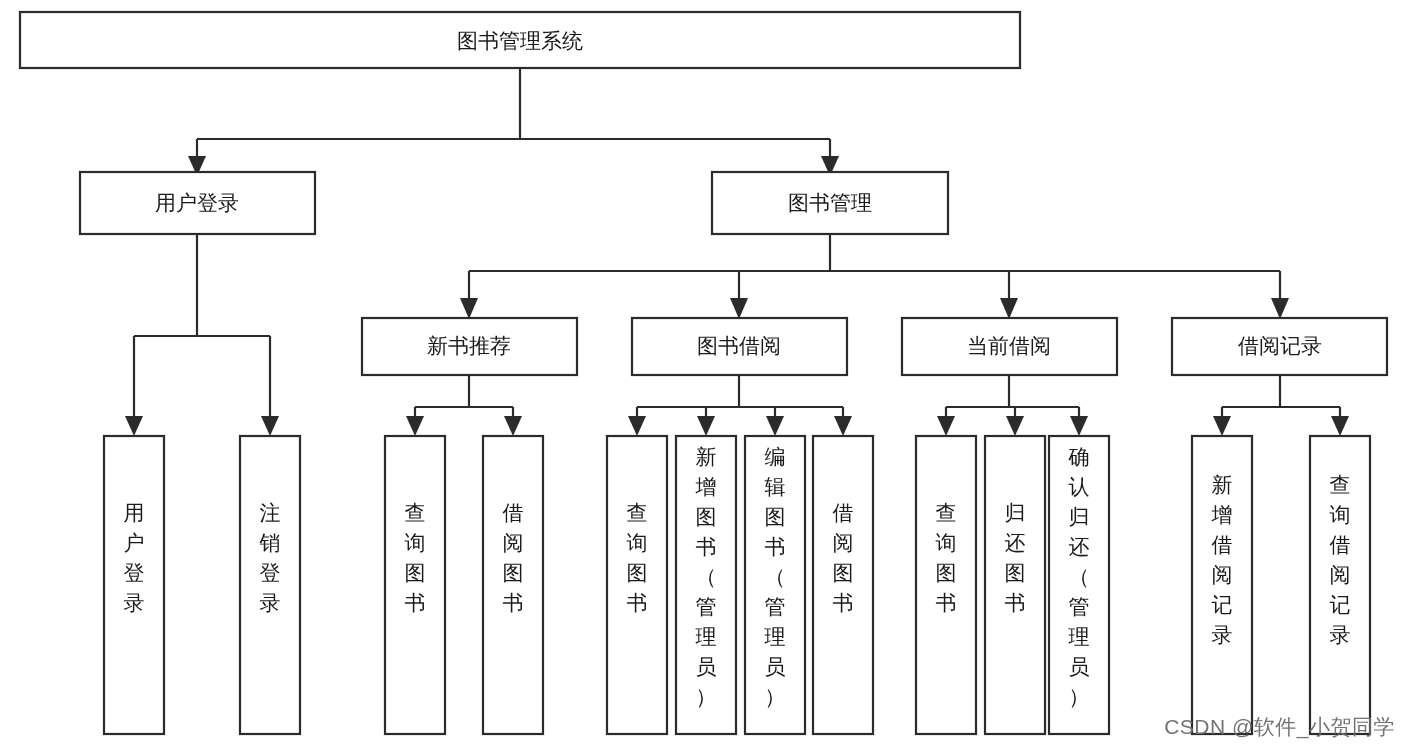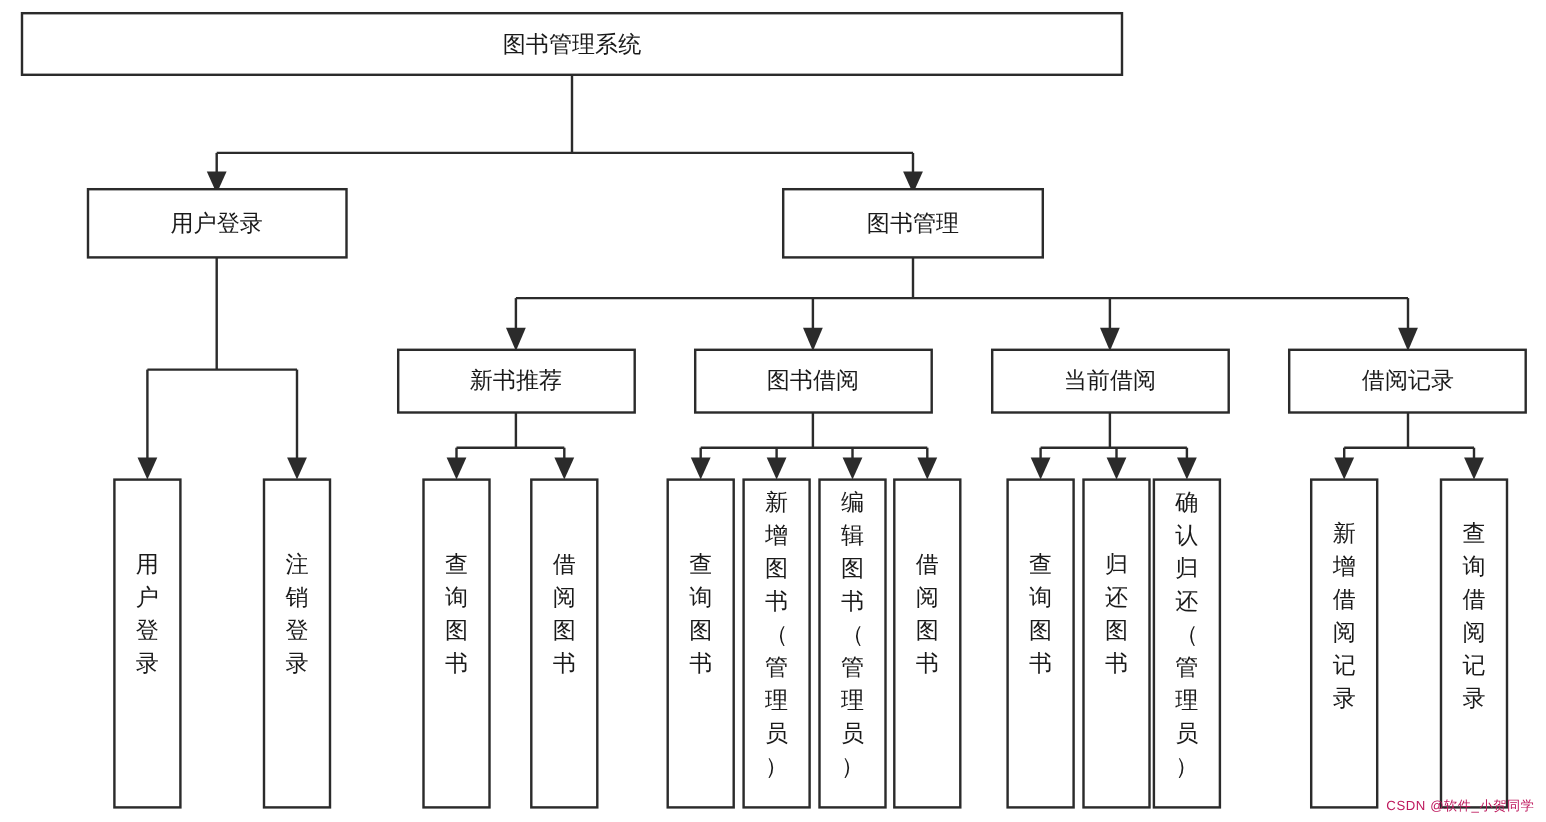--- a/index.html
+++ b/index.html
@@ -53,22 +53,22 @@
     font-family: "Liberation Sans", "DejaVu Sans", sans-serif;
     font-size: 21px;
     fill: #1a1a1a;
     text-anchor: middle;
   }
   .watermark {
     position: absolute;
     right: 10px;
     bottom: 6px;
     font-family: "Liberation Sans", "DejaVu Sans", sans-serif;
-    font-size: 12px;
-    color: #be185d;
+    font-size: 21px;
+    color: #737373;
     letter-spacing: 0.5px;
     white-space: nowrap;
     pointer-events: none;
   }
 </style>
 </head>
 <body>
 
 <div id="diagram-root">
 

